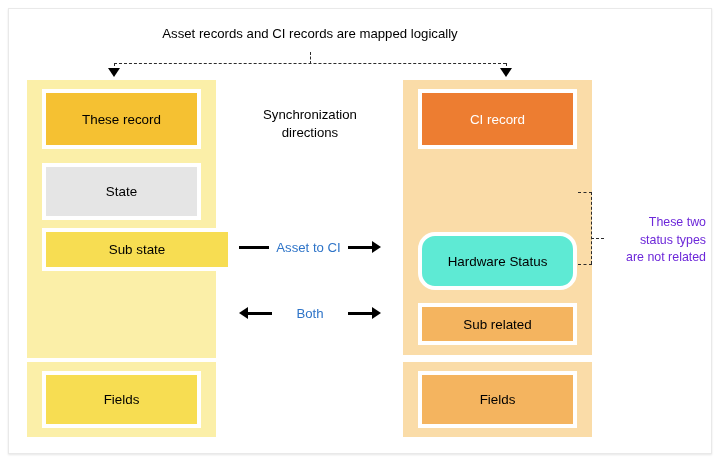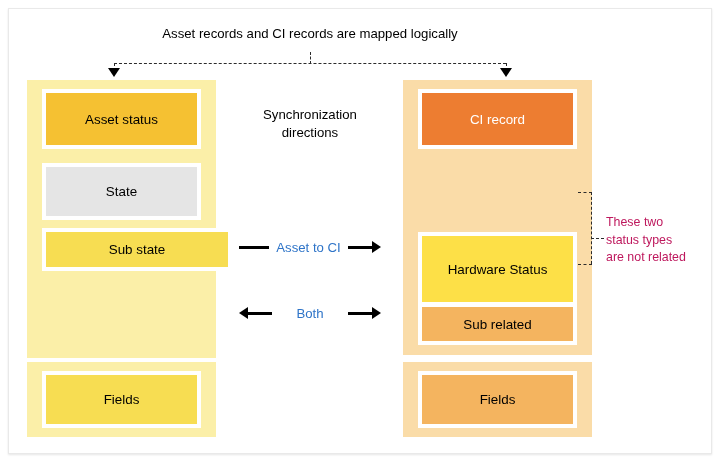--- a/index.html
+++ b/index.html
@@ -196,61 +196,61 @@
   }
   .bracket-stub.top    { left: 578px; top: 192px; width: 14px; }
   .bracket-stub.bottom { left: 578px; top: 264px; width: 14px; }
   .bracket-stub.mid    { left: 591px; top: 238px; width: 13px; }
   .bracket-note {
     position: absolute;
     left: 606px;
     top: 214px;
     width: 100px;
     font-size: 12.4px;
-    color: #be185d;
+    color: #6d28d9;
     line-height: 1.42;
-    text-align: left;
+    text-align: right;
   }
 </style>
 </head>
 <body>
 
 <div id="canvas">
   <div class="frame"></div>
 
   <div class="title">Asset records and CI records are mapped logically</div>
 
   <div class="map-tick"></div>
   <div class="map-line"></div>
   <div class="map-drop l"></div>
   <div class="map-drop r"></div>
   <div class="map-arrow l"></div>
   <div class="map-arrow r"></div>
 
   <div class="column col-left-main"></div>
   <div class="node" style="left:42px; top:89px; width:159px; height:60px; background:#F5C132;">
-    <span>Asset status</span>
+    <span>These record</span>
   </div>
   <div class="node" style="left:42px; top:163px; width:159px; height:57px; background:#e5e5e5;">
     <span>State</span>
   </div>
   <div class="node" style="left:42px; top:228px; width:190px; height:43px; background:#F7DD52;">
     <span>Sub state</span>
   </div>
 
   <div class="column col-left-fields"></div>
   <div class="node" style="left:42px; top:371px; width:159px; height:57px; background:#F7DD52;">
     <span>Fields</span>
   </div>
 
   <div class="column col-right-main"></div>
   <div class="node header-ci" style="left:418px; top:89px; width:159px; height:60px; background:#ED7D31;">
     <span>CI record</span>
   </div>
-  <div class="node" style="left:418px; top:232px; width:159px; height:74px; background:#fde047;">
+  <div class="node" style="left:418px; top:232px; width:159px; height:58px; background:#5eead4;border-radius:17px;">
     <span>Hardware Status</span>
   </div>
   <div class="node" style="left:418px; top:303px; width:159px; height:42px; background:#F4B45F;">
     <span>Sub related</span>
   </div>
 
   <div class="column col-right-fields"></div>
   <div class="node" style="left:418px; top:371px; width:159px; height:57px; background:#F4B45F;">
     <span>Fields</span>
   </div>

